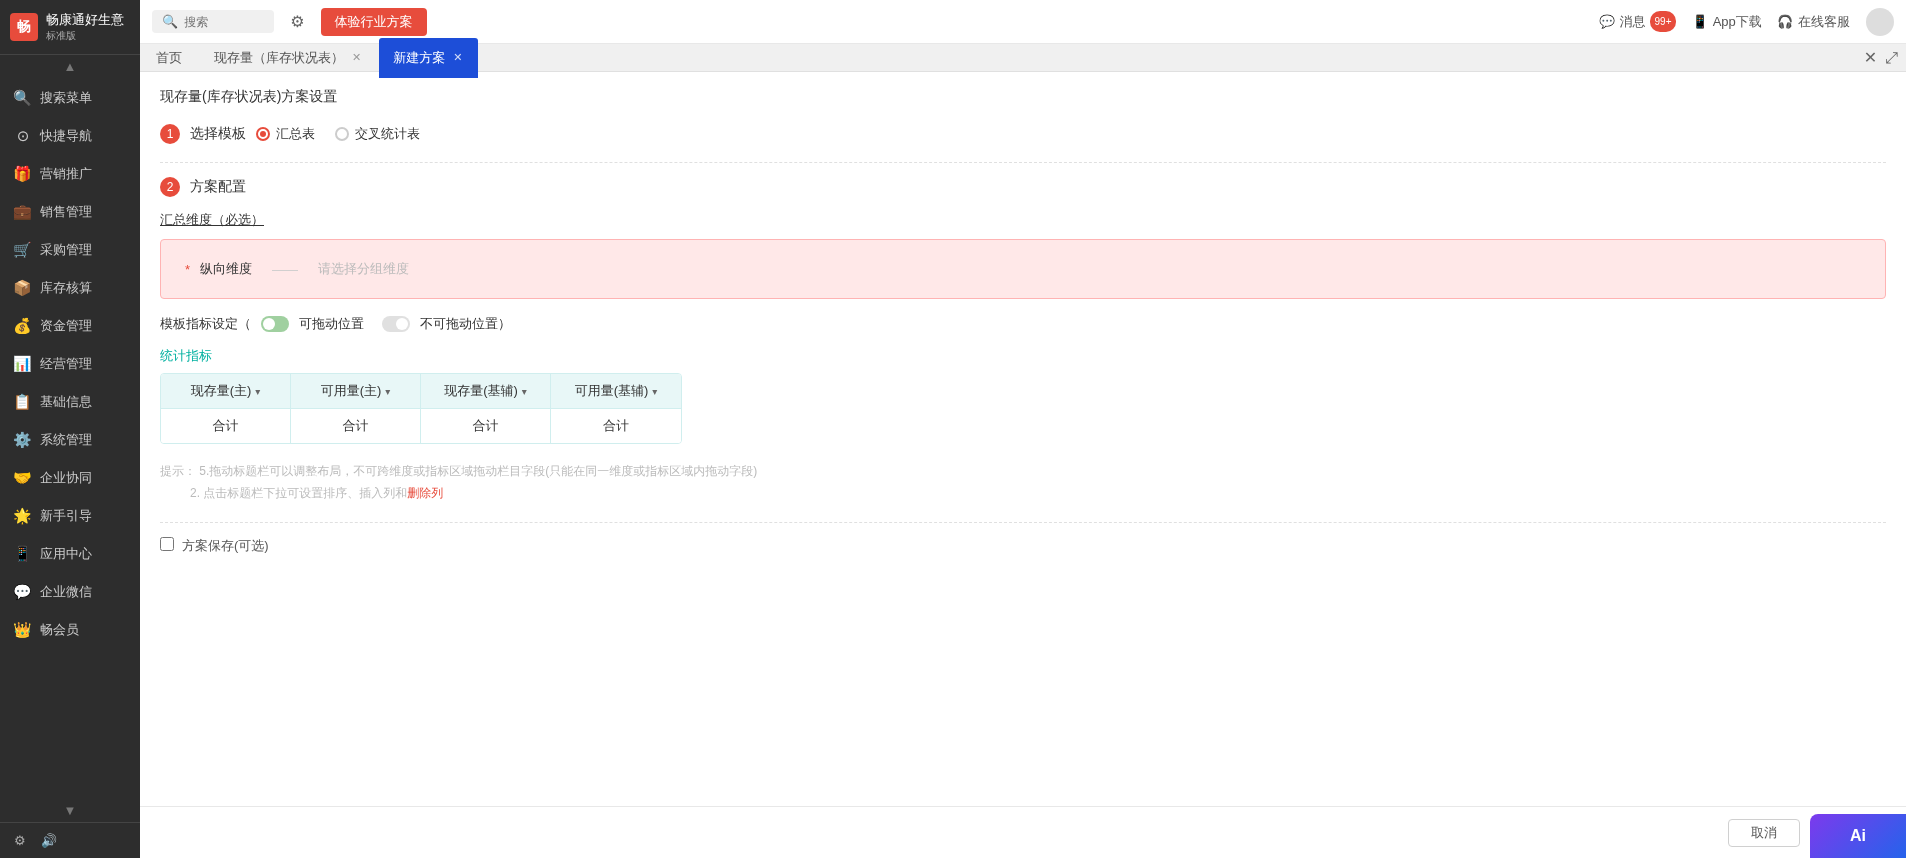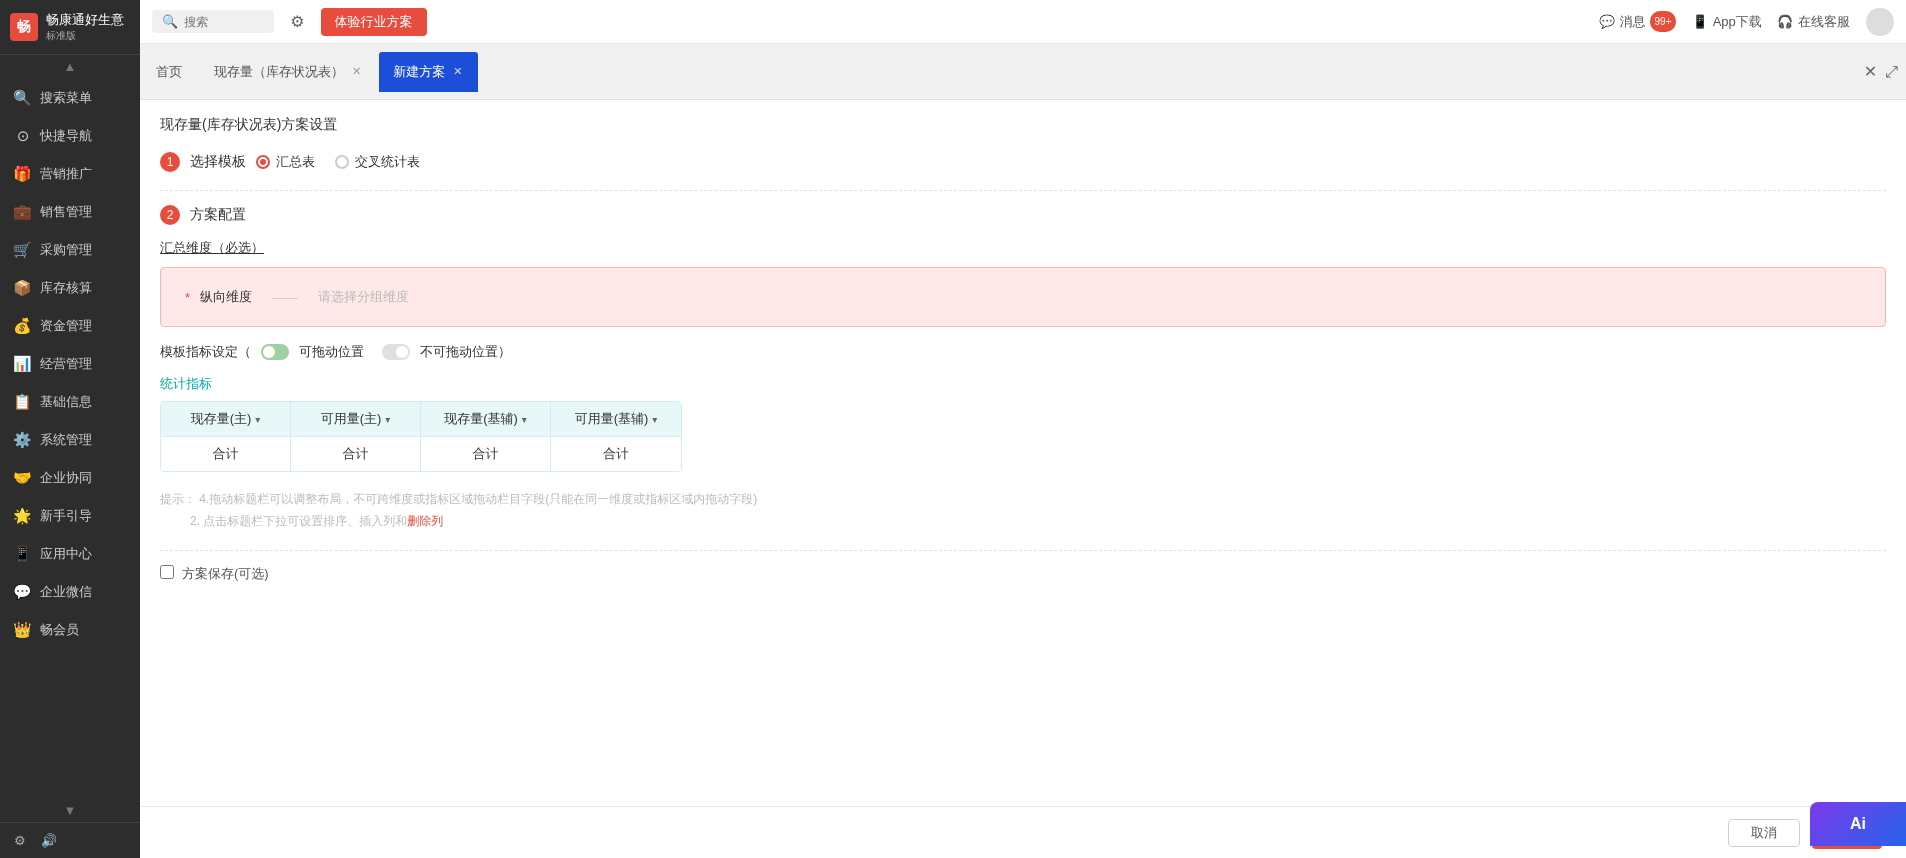--- a/index.html
+++ b/index.html
@@ -87,21 +87,21 @@
       background: #e74c3c; color: white; border: none; border-radius: 4px;
       padding: 5px 14px; cursor: pointer; font-size: 13px;
     }
     .topbar-right { margin-left: auto; display: flex; align-items: center; gap: 16px; color: #555; font-size: 13px; }
     .topbar-right-item { display: flex; align-items: center; gap: 4px; cursor: pointer; }
     .badge { background: #e74c3c; color: white; border-radius: 10px; padding: 5px 5px; font-size: 10px; }
     .topbar-avatar { width: 28px; height: 28px; background: #ddd; border-radius: 50%; }
 
     
     .tabs-bar {
-      height: 56px;
+      height: 28px;
       background: #f0f0f0;
       display: flex;
       align-items: center;
       padding: 0 0 0 0;
       border-bottom: 1px solid #e0e0e0;
       flex-shrink: 0;
       position: relative;
     }
     .tab {
       height: 40px; display: flex; align-items: center; padding: 0 16px;
@@ -212,21 +212,21 @@
       padding: 4px 22px; border: 1px solid #d0d0d0; background: #fff;
       border-radius: 4px; cursor: pointer; font-size: 13px; color: #555;
     }
     .btn-query {
       padding: 7px 22px; background: #e74c3c; color: white;
       border: none; border-radius: 4px; cursor: pointer; font-size: 13px;
     }
 
     
     .ai-btn {
-      position: fixed; right: 0; bottom: 12px;
+      position: fixed; right: 0; bottom: 0;
       background: linear-gradient(135deg, #7c3aed, #2563eb);
       color: white; padding: 8px 4px;
       border-radius: 8px 0 0 0;
       font-size: 16px; font-weight: bold;
       cursor: pointer;
       width: 96px; height: 44px;
       display: flex; align-items: center; justify-content: center;
     }
   </style>
 </head>
@@ -438,21 +438,21 @@
               <div class="stats-cell value">合计</div>
               <div class="stats-cell value">合计</div>
               <div class="stats-cell value">合计</div>
               <div class="stats-cell value">合计</div>
             </div>
           </div>
         </div>
 
         <div class="hint-section">
           <div>
-            <span>提示：   4.拖动标题栏可以调整布局，不可跨维度或指标区域拖动栏目字段(只能在同一维度或指标区域内拖动字段)</span>
+            <span>提示：   5.拖动标题栏可以调整布局，不可跨维度或指标区域拖动栏目字段(只能在同一维度或指标区域内拖动字段)</span>
           </div>
           <div>
             <span>&nbsp;&nbsp;&nbsp;&nbsp;&nbsp;&nbsp;&nbsp;&nbsp;&nbsp;2. 点击标题栏下拉可设置排序、插入列和</span><span style="color:#e74c3c;">删除列</span>
           </div>
         </div>
       </div>
 
       <hr class="divider">
 
       <div class="save-option">

